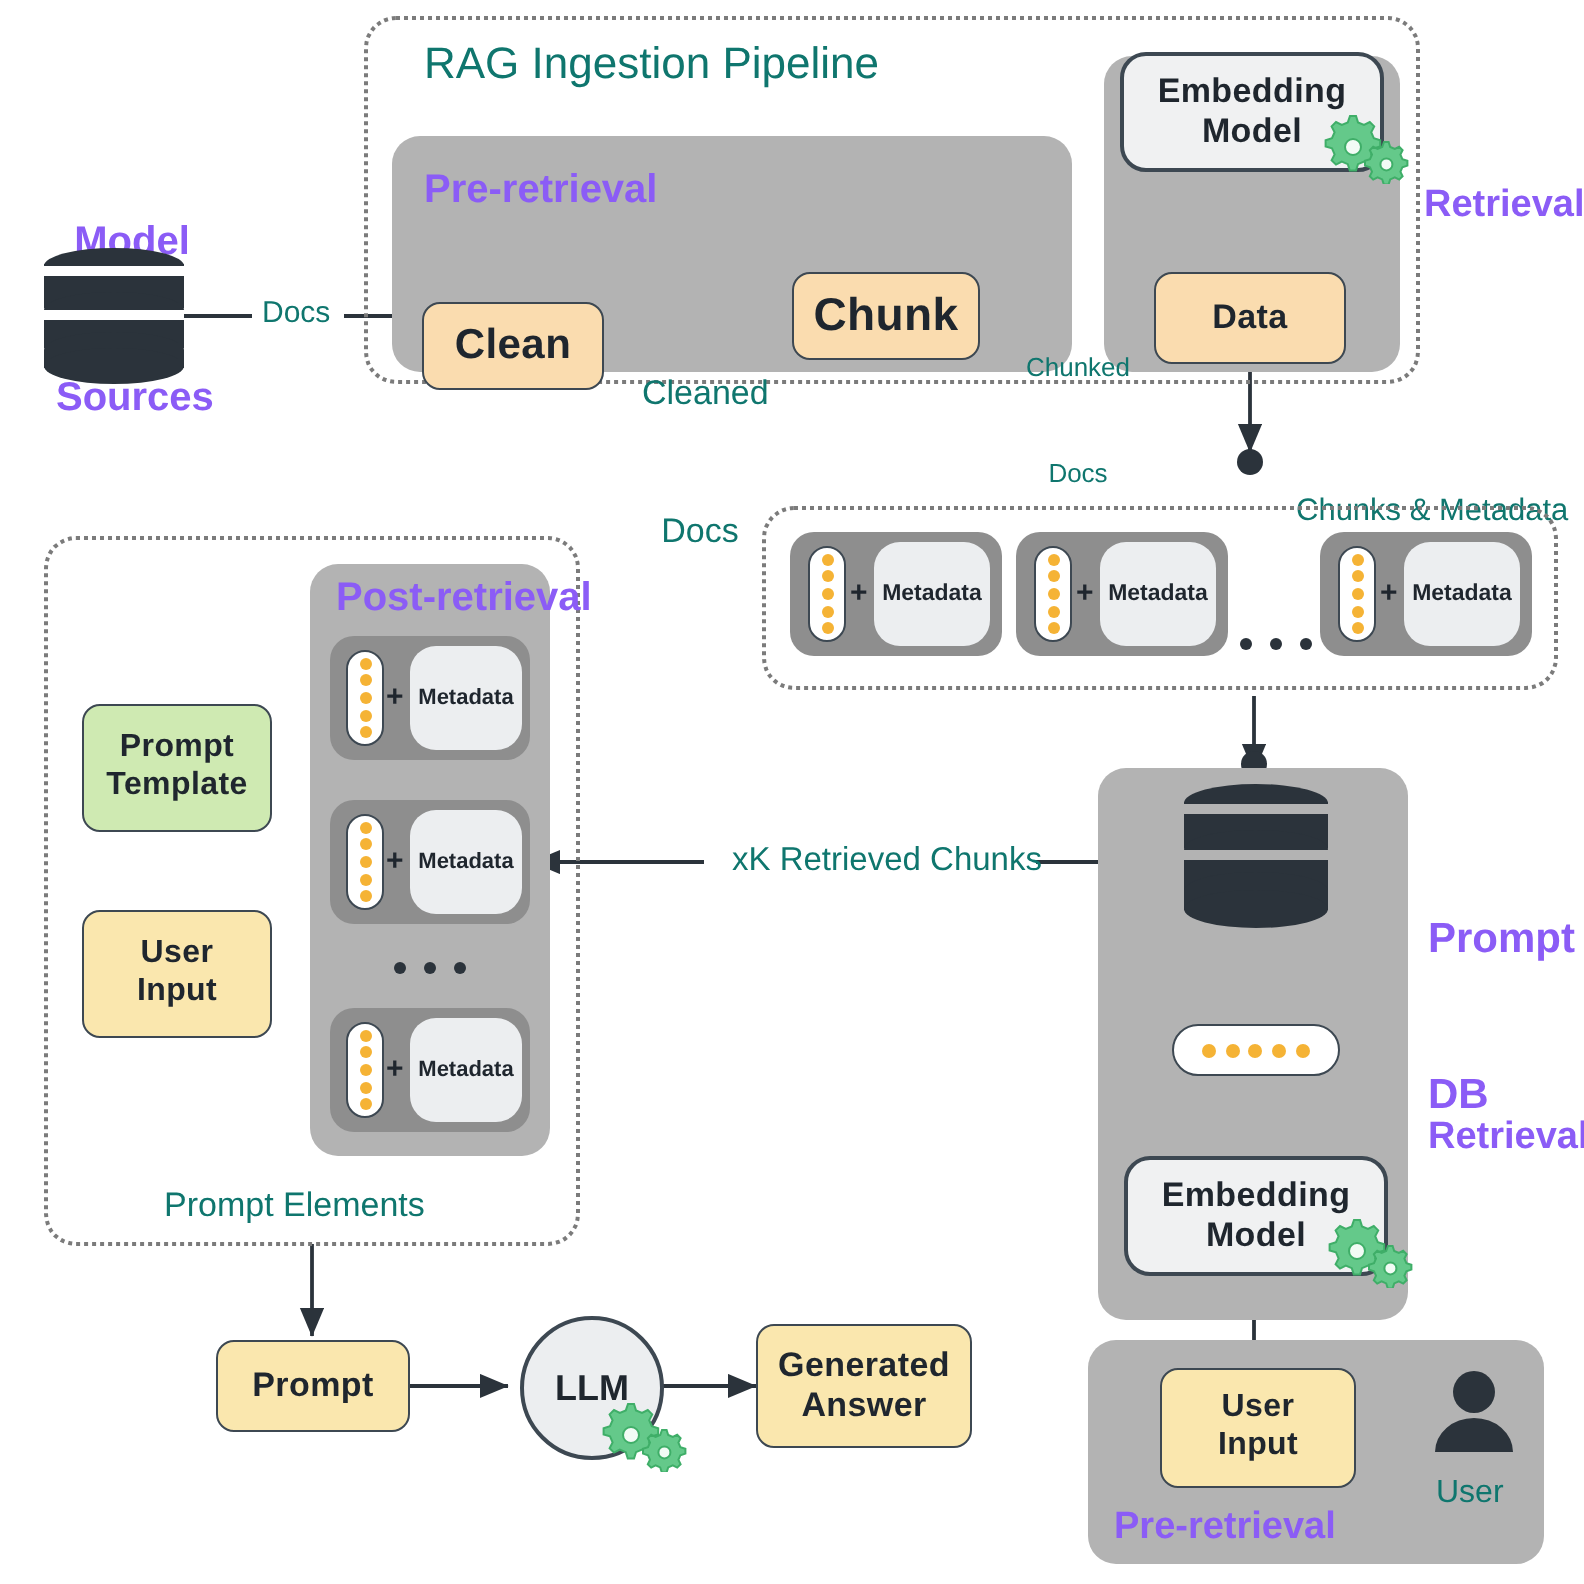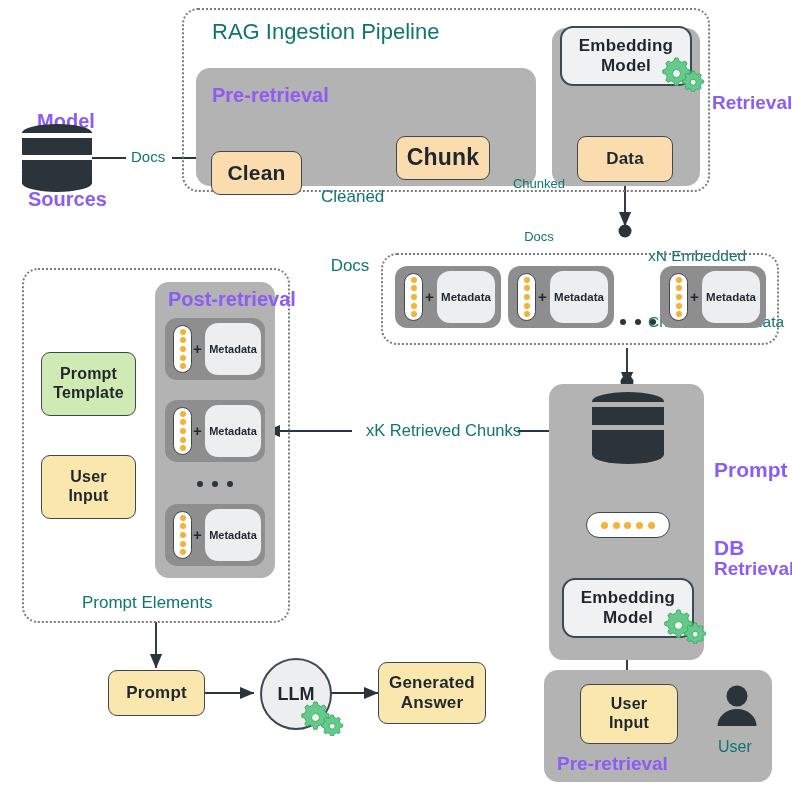--- a/index.html
+++ b/index.html
@@ -188,21 +188,20 @@
   <div class="txt plain" style="left:131px;top:148px;font-size:15px;">Docs</div>
   <div class="txt plain" style="left:321px;top:140px;font-size:17px;text-align:center;width:58px;line-height:1.35;">
     <div>Cleaned</div>
     <div>Docs</div>
   </div>
   <div class="txt plain" style="left:508px;top:140px;font-size:13px;text-align:center;width:62px;line-height:1.35;">
     <div>Chunked</div>
     <div>Docs</div>
   </div>
   <div class="txt plain" style="left:648px;top:201px;font-size:15.5px;line-height:1.42;">
-    <div>xN Embedded</div>
     <div>Chunks &amp; Metadata</div>
   </div>
 
   <div class="abs dotted" style="left:381px;top:253px;width:398px;height:92px;"></div>
 
   <div class="abs gray-dark" style="left:395px;top:266px;width:106px;height:62px;">
     <div class="pill" style="position:absolute;left:9px;top:7px;width:19px;height:48px;">
       <div class="dot" style="width:6px;height:6px;"></div>
         <div class="dot" style="width:6px;height:6px;"></div>
       <div class="dot" style="width:6px;height:6px;"></div>

